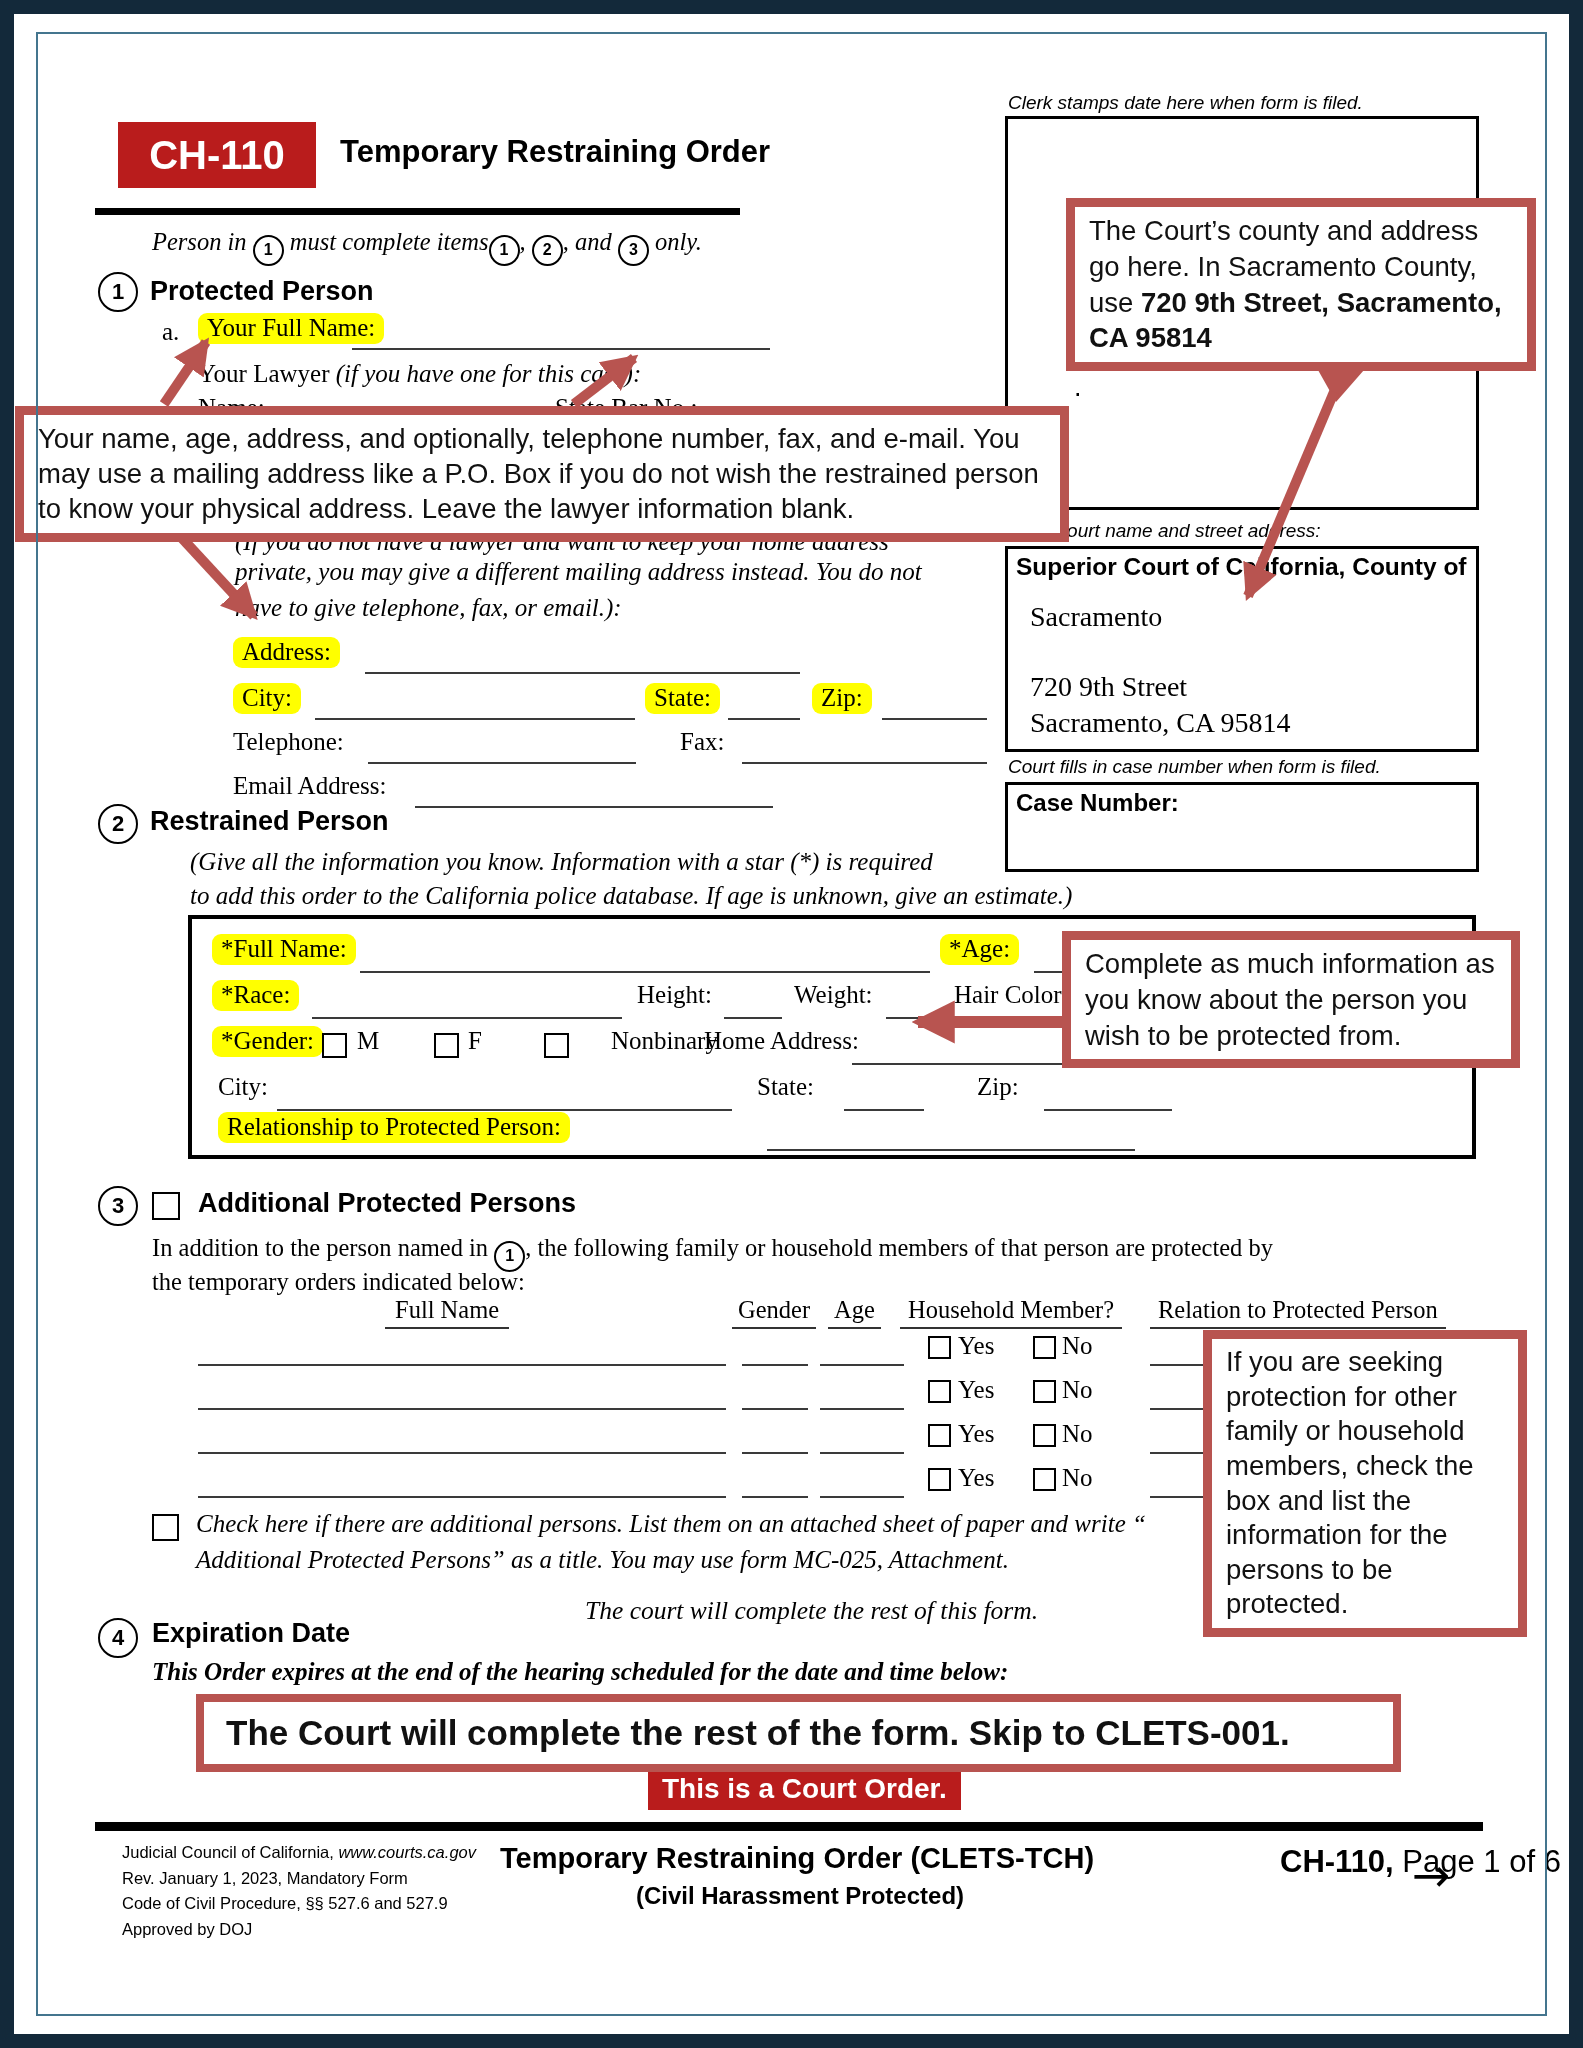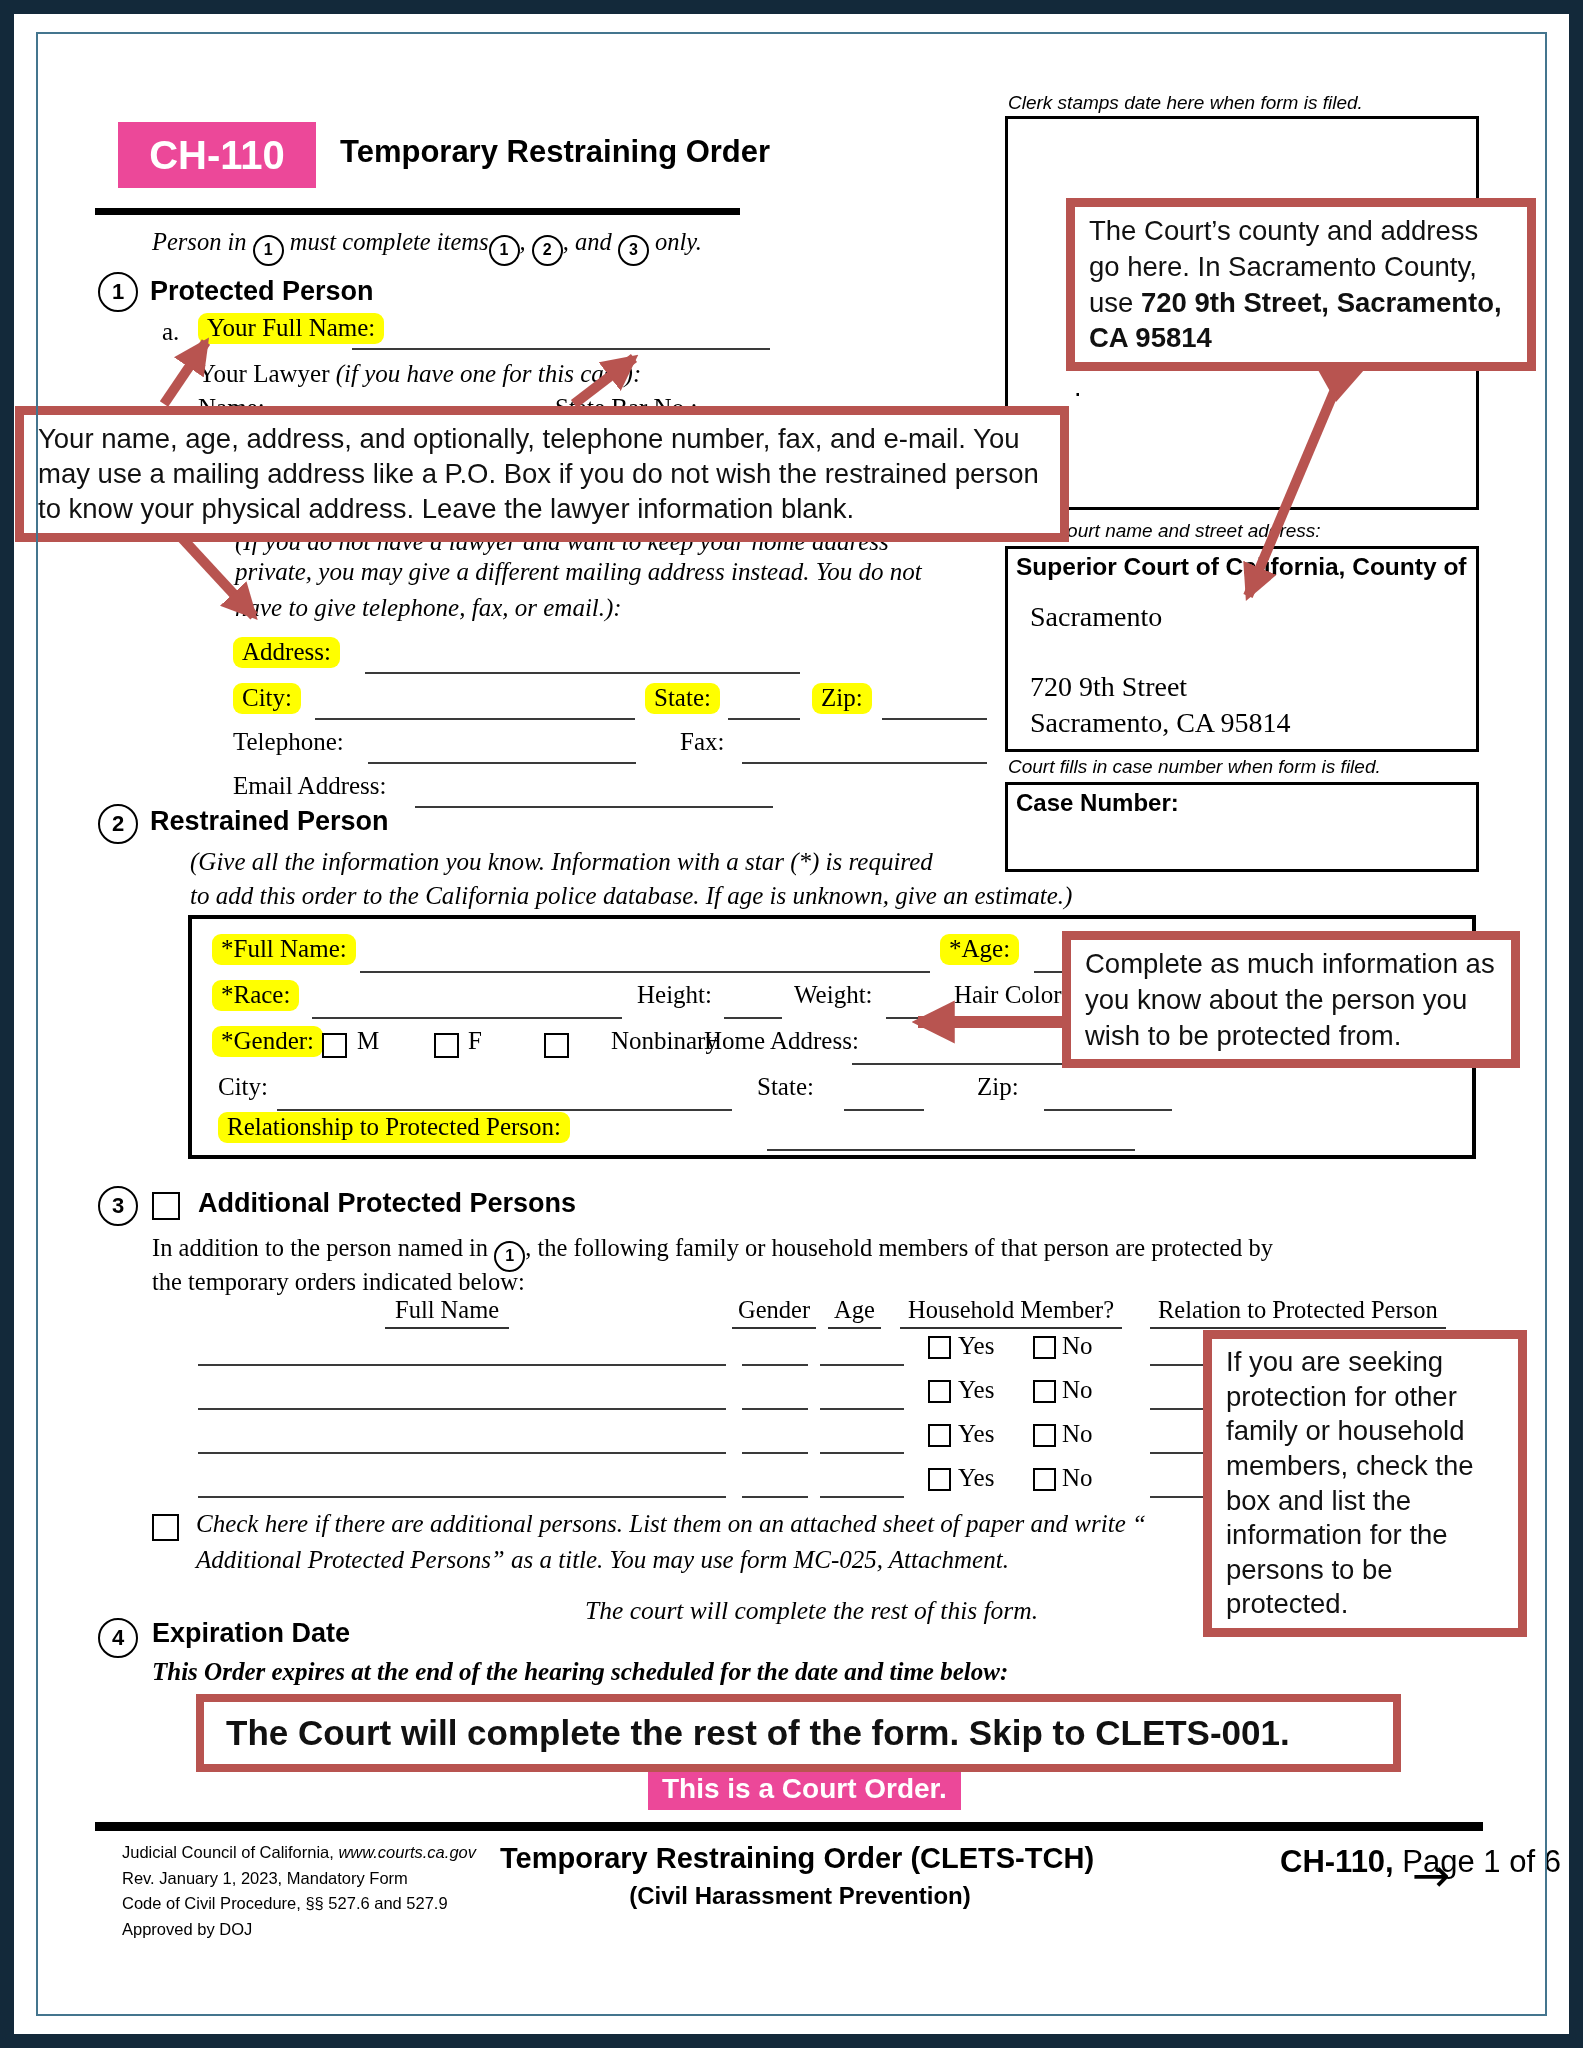--- a/index.html
+++ b/index.html
@@ -19,21 +19,21 @@
   .circ{display:inline-flex;align-items:center;justify-content:center;border:2.5px solid #000;
         border-radius:50%;font-family:"Liberation Sans",sans-serif;font-weight:bold;font-style:normal;background:#fff;}
   .circ.big{position:absolute;width:36px;height:36px;font-size:22px;}
   .circ.small{width:27px;height:27px;font-size:16px;vertical-align:-5px;}
   .cb{position:absolute;width:21px;height:21px;border:2.5px solid #000;background:#fff;}
   .box{position:absolute;border:3px solid #000;background:#fff;}
   .callout{position:absolute;background:#fff;border:9px solid #b85450;color:#111;
            font-family:"Liberation Sans",sans-serif;font-size:27.5px;line-height:1.3;
            padding:6px 14px;z-index:10;}
   .arrows{position:absolute;left:0;top:0;z-index:5;pointer-events:none;}
-  .blackbar{position:absolute;background:#ec4899;color:#fff;font-family:"Liberation Sans",sans-serif;font-weight:bold;white-space:nowrap;}
+  .blackbar{position:absolute;background:#b91c1c;color:#fff;font-family:"Liberation Sans",sans-serif;font-weight:bold;white-space:nowrap;}
   .ftr{position:absolute;font-family:"Liberation Sans",sans-serif;font-size:16.5px;line-height:1.55;white-space:nowrap;}
 </style>
 </head>
 <body>
 
 <div class="frame"></div>
 <div class="inner-frame"></div>
 
 <div class="abs blackbar" style="left:118px;top:122px;width:198px;height:66px;display:flex;align-items:center;justify-content:center;font-size:40px;">CH-110</div>
 <div class="shead" style="left:340px;top:134px;font-size:31px;">Temporary Restraining Order</div>
@@ -252,18 +252,18 @@
 <div class="abs" style="left:95px;top:1822px;width:1388px;height:9px;background:#000;"></div>
 
 <div class="ftr" style="left:122px;top:1840px;">
   <div><span>Judicial Council of California, </span><span class="ital">www.courts.ca.gov</span></div>
   <div>Rev. January 1, 2023, Mandatory Form</div>
   <div>Code of Civil Procedure, §§ 527.6 and 527.9</div>
   <div>Approved by DOJ</div>
 </div>
 
 <div class="abs sans" style="left:500px;top:1842px;font-weight:bold;font-size:29px;white-space:nowrap;">Temporary Restraining Order (CLETS-TCH)</div>
-<div class="abs sans" style="left:500px;top:1882px;width:600px;text-align:center;font-weight:bold;font-size:24px;">(Civil Harassment Prevention)</div>
+<div class="abs sans" style="left:500px;top:1882px;width:600px;text-align:center;font-weight:bold;font-size:24px;">(Civil Harassment Protected)</div>
 
 <div class="abs sans" style="left:1280px;top:1844px;font-size:31px;white-space:nowrap;">
   <b>CH-110,</b><span> Page 1 of 6</span>
 </div>
 <div class="abs" style="left:1412px;top:1848px;font-size:46px;font-family:'DejaVu Sans',sans-serif;">→</div>
 
 </body></html>

